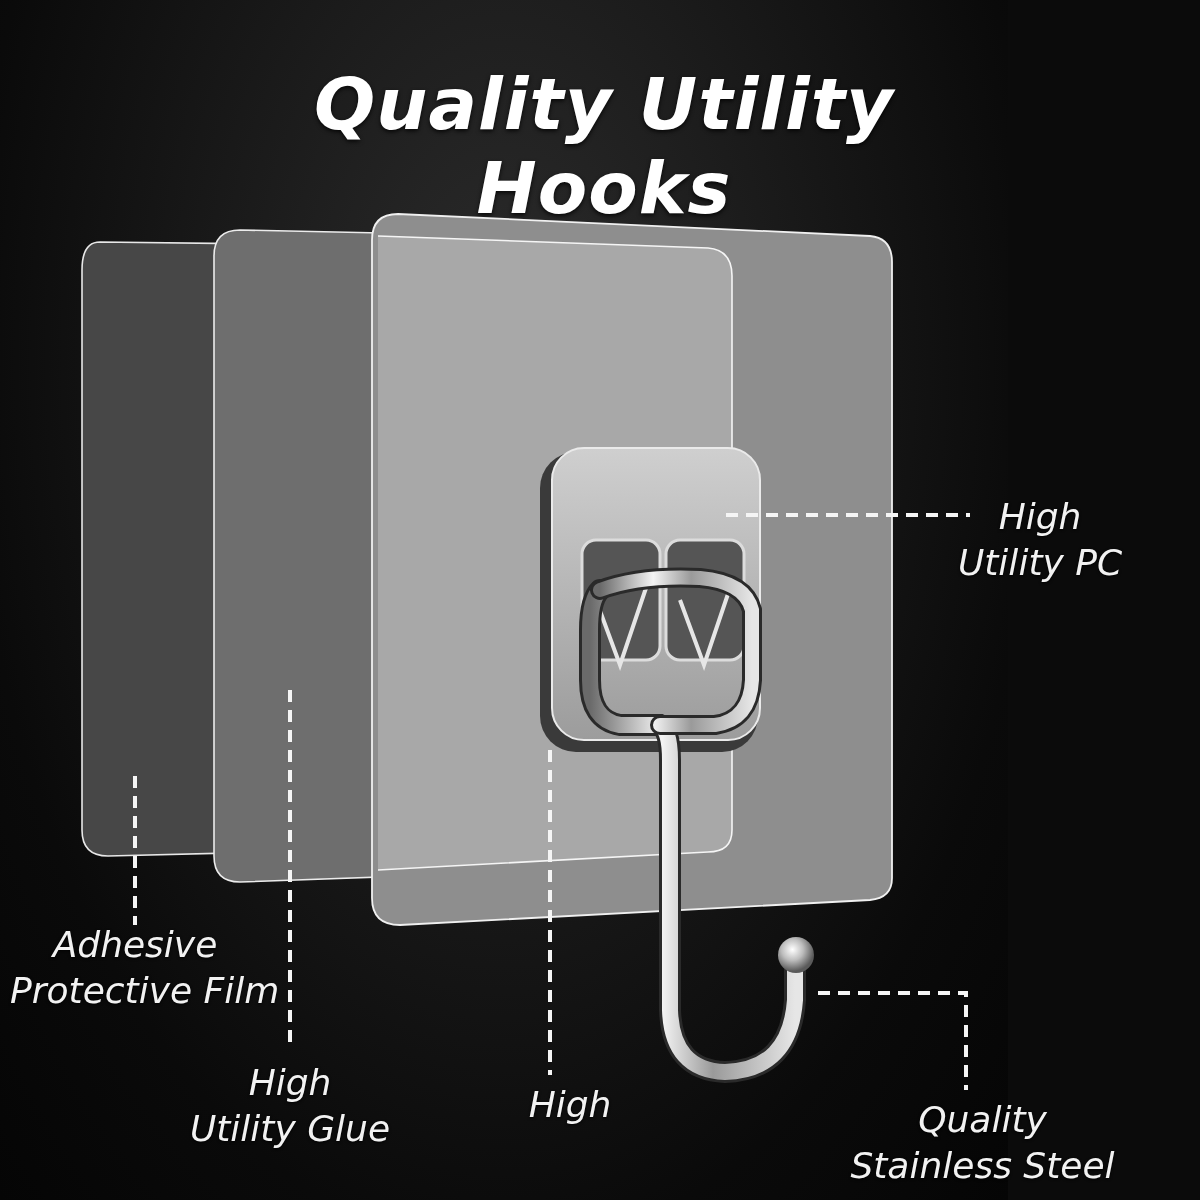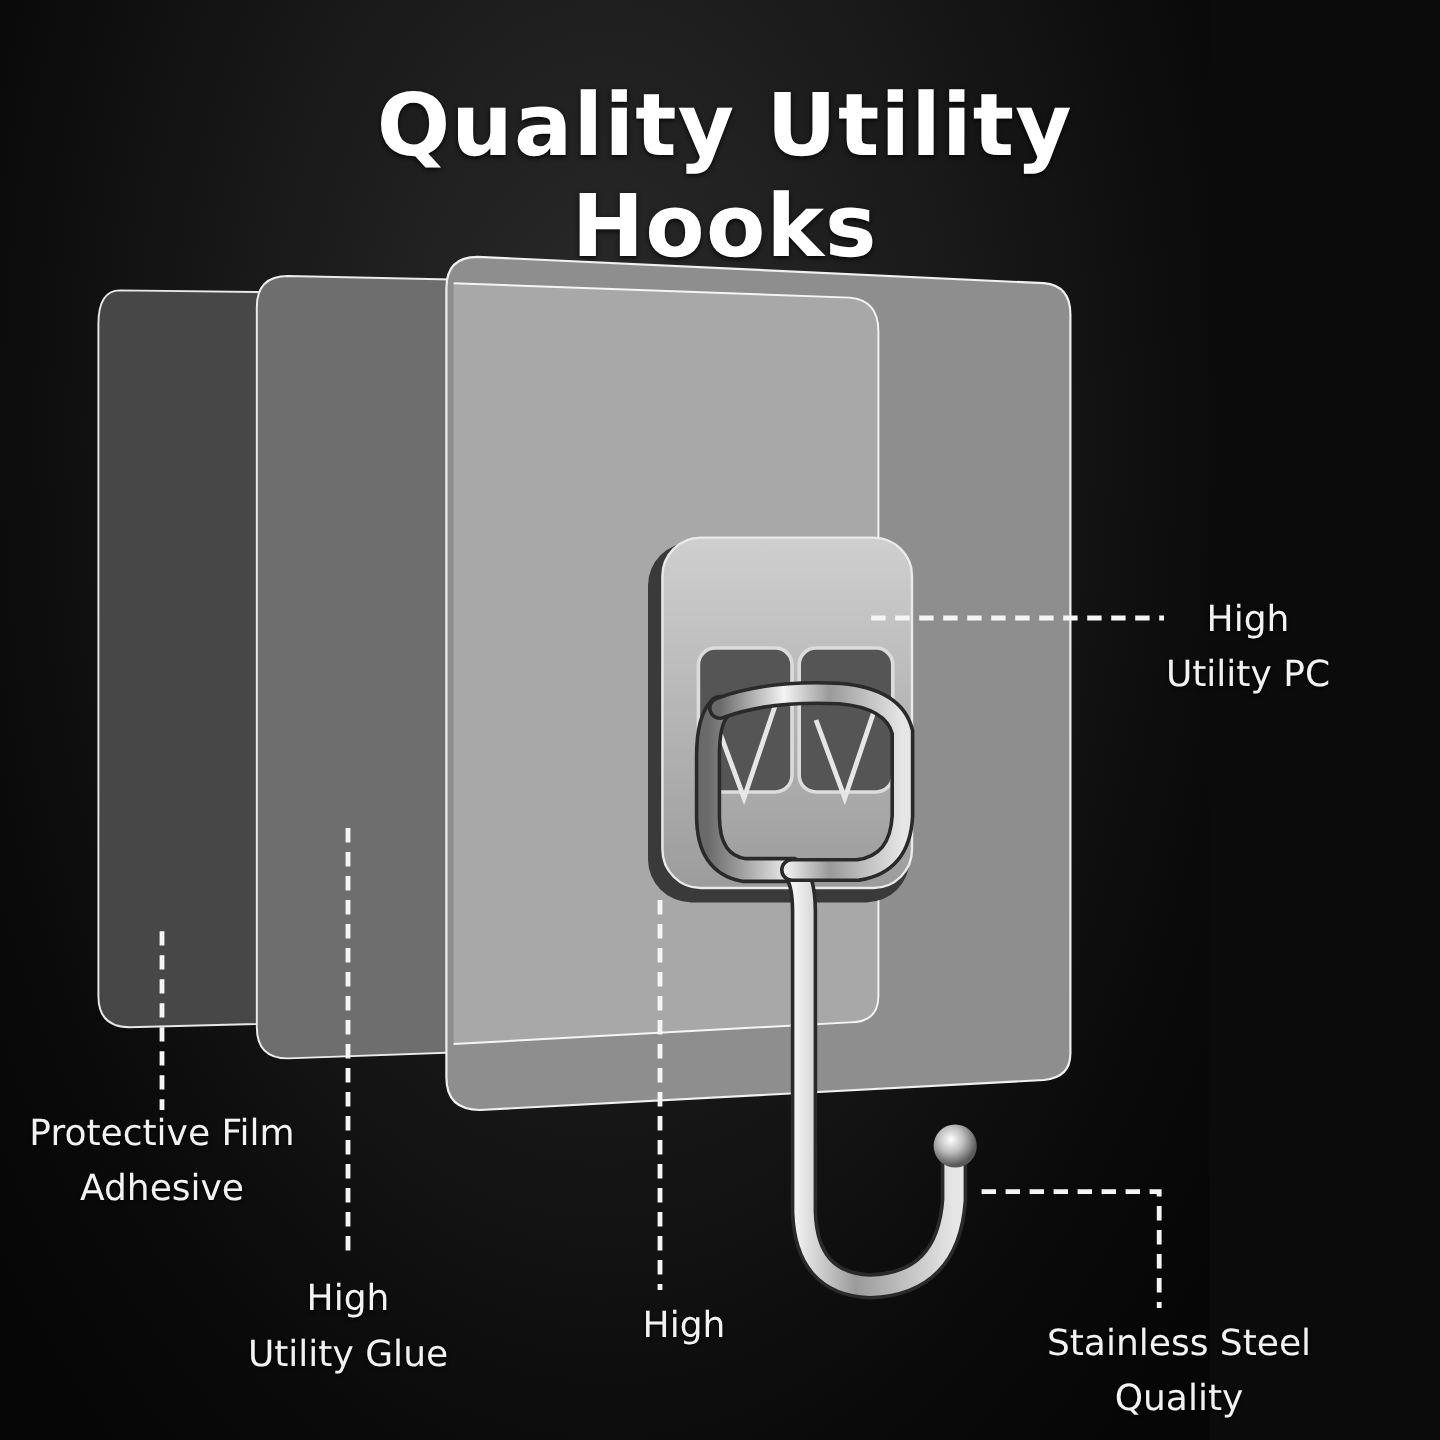--- a/index.html
+++ b/index.html
@@ -4,31 +4,32 @@
   <style>
     html, body { margin: 0; padding: 0; }
     body {
       width: 1200px; height: 1200px; overflow: hidden;
       background: #0b0b0b;
       font-family: "DejaVu Sans", sans-serif;
     }
     .stage {
       position: relative; width: 1008px; height: 1200px;
       background: radial-gradient(ellipse at 50% 30%, #2c2c2c 0%, #1a1a1a 40%, #0a0a0a 75%, #050505 100%);
+      font-style: italic;
     }
     .title {
       position: absolute; left: 0; right: 0; top: 62px;
       text-align: center; padding-left: 200px;
       color: #ffffff; font-weight: bold; font-size: 72px; letter-spacing: 1px;
       font-family: "DejaVu Sans", sans-serif;
       text-shadow: 0 2px 4px rgba(0,0,0,0.8);
     }
     svg.art { position: absolute; left: 0; top: 0; }
     .label {
-      position: absolute; color: #f2f2f2; font-size: 30px; line-height: 46px;
+      position: absolute; color: #f2f2f2; font-size: 36px; line-height: 46px;
       text-align: center; white-space: nowrap;
       font-family: "DejaVu Sans", sans-serif;
       text-shadow: 0 1px 3px rgba(0,0,0,0.9);
     }
     .label span { display: block; }
   </style>
 </head>
 <body>
 
 <div class="stage">
@@ -87,36 +88,36 @@
     <g stroke="#f5f5f5" stroke-width="4" stroke-dasharray="12 8" fill="none">
       <line x1="135" y1="776" x2="135" y2="925"></line>
       <line x1="290" y1="690" x2="290" y2="1050"></line>
       <line x1="550" y1="750" x2="550" y2="1075"></line>
       <line x1="726" y1="515" x2="970" y2="515"></line>
       <polyline points="818,993 966,993 966,1090"></polyline>
     </g>
   </svg>
 
   <div class="label" style="left:10px; top:922px; width:250px;">
+    <span>Adhesive</span>
     <span>Protective Film</span>
-    <span>Adhesive</span>
   </div>
 
   <div class="label" style="left:160px; top:1060px; width:260px;">
     <span>High</span>
     <span>Utility Glue</span>
   </div>
 
   <div class="label" style="left:460px; top:1082px; width:220px;">
     <span>High</span>
   </div>
 
   <div class="label" style="left:930px; top:494px; width:220px;">
     <span>High</span>
     <span>Utility PC</span>
   </div>
 
   <div class="label" style="left:850px; top:1097px; width:265px;">
+    <span>Quality</span>
     <span>Stainless Steel</span>
-    <span>Quality</span>
   </div>
 
 </div>
 
 </body></html>

